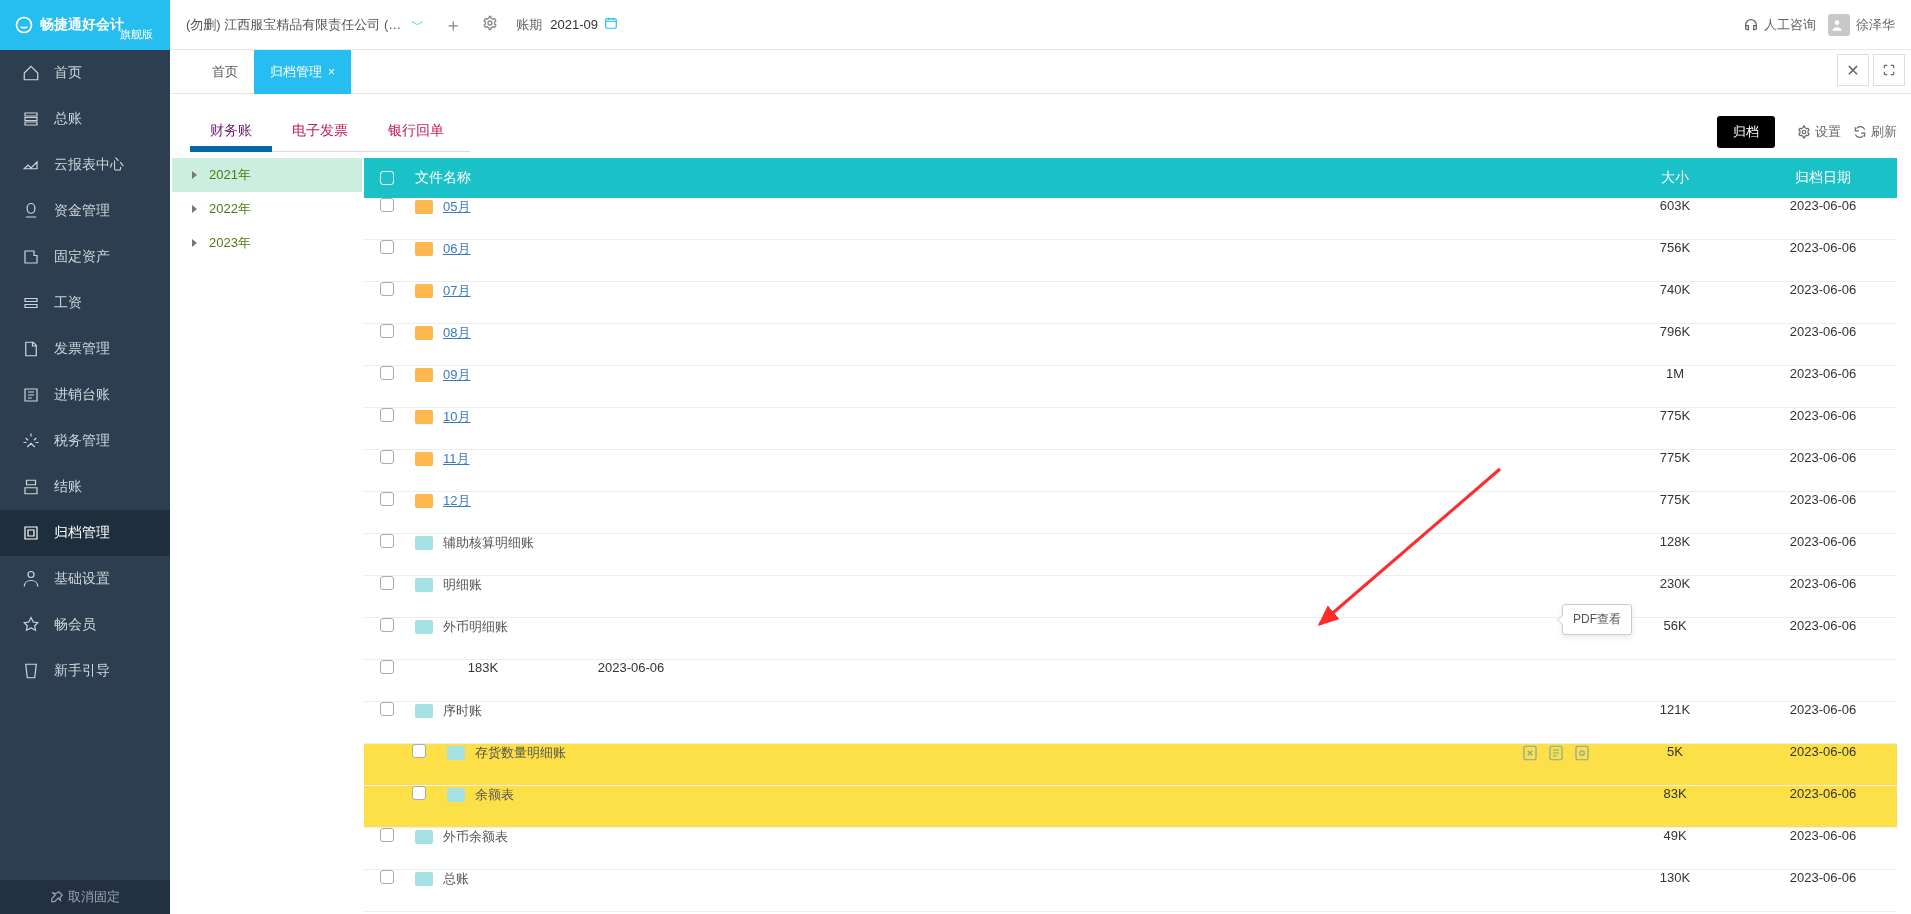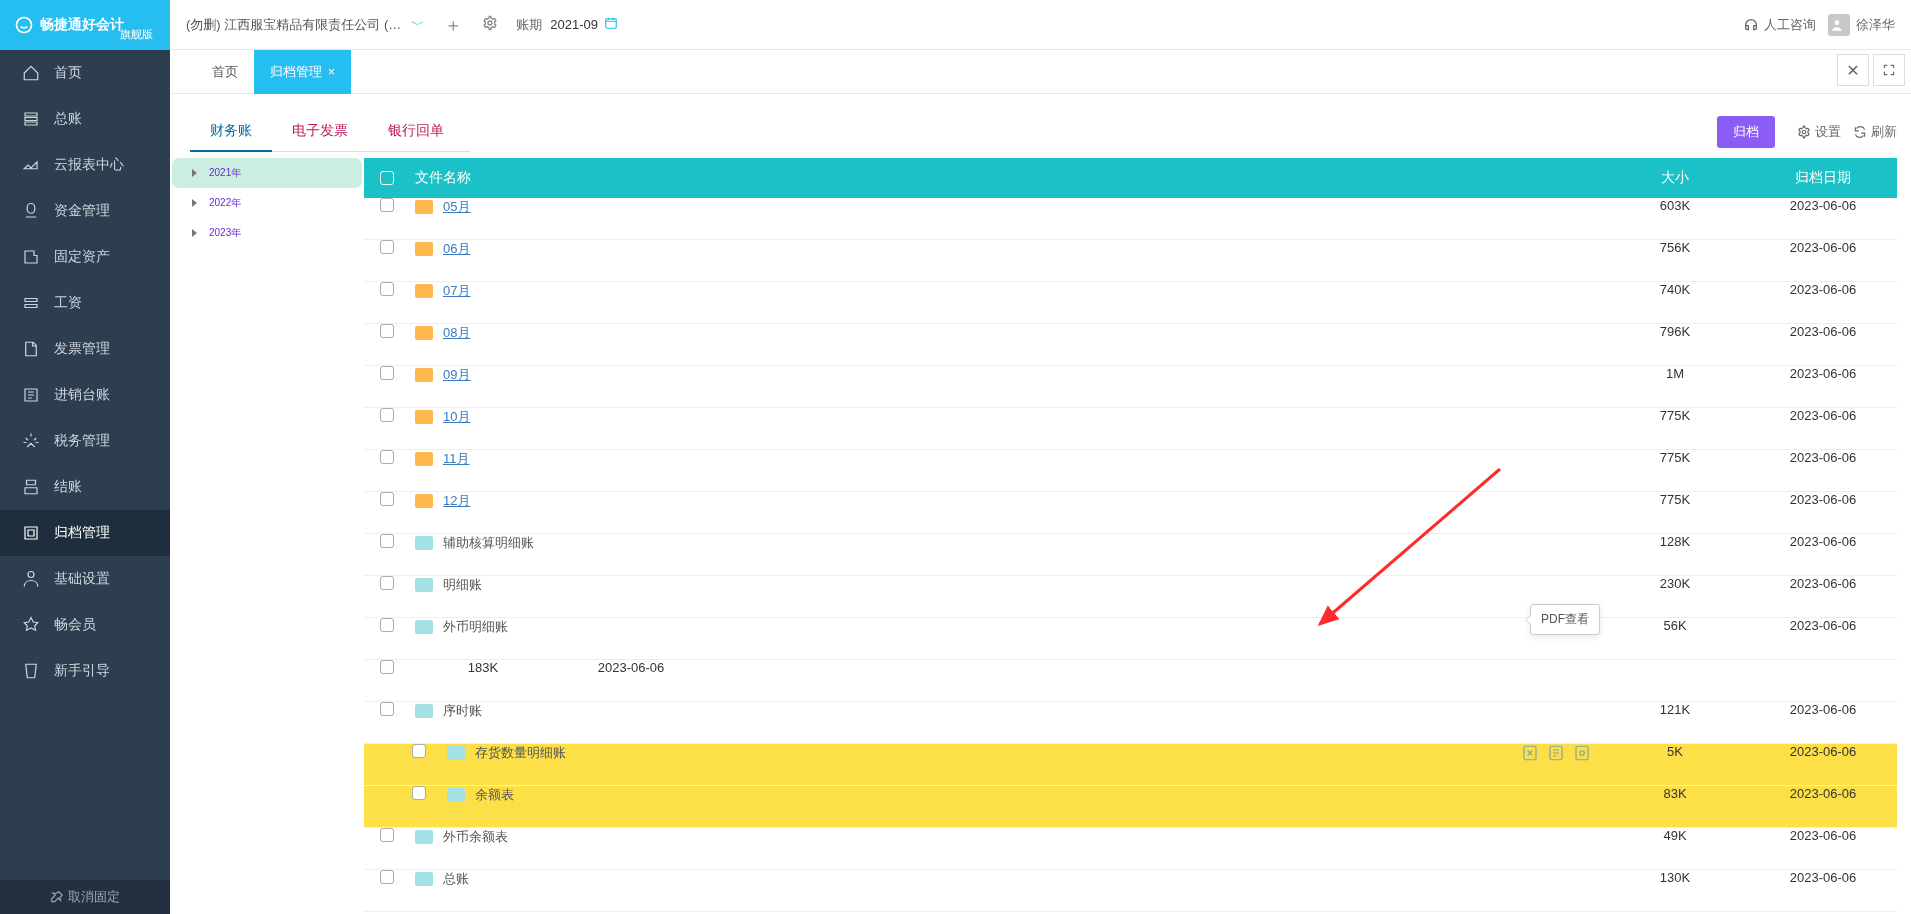--- a/index.html
+++ b/index.html
@@ -29,28 +29,28 @@
   .tabbar { position:absolute; left:170px; right:0; top:50px; height:44px; background:#fff; border-bottom:1px solid #e8e8e8; display:flex; align-items:flex-end; padding-left:26px; }
   .tab { padding:0 16px; height:44px; line-height:44px; color:#555; cursor:pointer; position:relative; top:1px;}
   .tab.active { background:#26bdf0; color:#fff; }
   .tab .close { margin-left:6px; font-size:12px; }
   .tabbar-right { position:absolute; right:6px; top:4px; display:flex; }
   .sq { width:32px; height:32px; border:1px solid #ddd; margin-left:4px; display:flex; align-items:center; justify-content:center; color:#666; cursor:pointer; font-size:16px;}
 
   .main { position:absolute; left:170px; right:0; top:94px; bottom:0; background:#fff; }
   .subtabs { position:absolute; left:20px; top:18px; height:40px; display:flex; border-bottom:1px solid #dcdcdc; width:280px;}
   .subtab { padding:10px 20px; cursor:pointer; color:#be185d; font-size:14px;}
-  .subtab.active { color:#0369a1; border-bottom:2px solid #0369a1; margin-bottom:-1px;}
+  .subtab.active { color:#701a75; border-bottom:6px solid #0369a1; margin-bottom:-1px;}
   .toolbar { position:absolute; right:14px; top:22px; display:flex; align-items:center; }
-  .btn-primary { background:#8b5cf6; color:#fff; padding:7px 16px; border-radius:3px; cursor:pointer; margin-right:10px; font-size:13px;}
+  .btn-primary { background:#000000; color:#fff; padding:7px 16px; border-radius:3px; cursor:pointer; margin-right:10px; font-size:13px;}
   .btn-lnk { color:#666; margin-left:12px; cursor:pointer; display:flex; align-items:center; font-size:13px;}
   .btn-lnk svg{margin-right:4px;}
 
   .tree { position:absolute; left:2px; top:64px; width:190px; }
-  .tree-item { padding:8px 20px; cursor:pointer; color:#6d28d9; display:flex; align-items:center; font-size:10px;border-radius:7px;}
+  .tree-item { padding:8px 20px; cursor:pointer; color:#4d7c0f; display:flex; align-items:center; font-size:13px;}
   .tree-item.sel { background:#cceee1; }
   .tree-caret { display:inline-block; width:0; height:0; border-left:5px solid #777; border-top:4px solid transparent; border-bottom:4px solid transparent; margin-right:12px;}
 
   .grid { position:absolute; left:194px; right:14px; top:64px; bottom:0; }
   .ghead { background:#1ac1c6; color:#fff; height:40px; display:flex; align-items:center; font-size:14px;}
   .col-chk { width:45px; display:flex; align-items:center; justify-content:center;}
   .col-name { flex:1; padding-left:6px;}
   .col-size { width:148px; text-align:center;}
   .col-date { width:148px; text-align:center;}
   .row { height:42px; display:flex; align-items:flex-start; border-bottom:1px solid #eee; font-size:13px;}
@@ -494,16 +494,16 @@
 
   <svg class="arrow" style="left:1140px; top:370px" width="200" height="170">
     <defs>
         <marker id="ah" markerWidth="8" markerHeight="8" refX="6" refY="3" orient="auto">
           <path d="M0,0 L7,3 L0,6 z" fill="#ff2a2a"></path>
         </marker>
       </defs>
     <line x1="190" y1="5" x2="10" y2="160" stroke="#ff2a2a" stroke-width="3" marker-end="url(#ah)"></line>
   </svg>
 
-  <div class="tooltip" style="left:1360px; top:510px">
+  <div class="tooltip" style="left:1392px; top:510px">
     <span>PDF查看</span>
   </div>
 </div>
 
 </body></html>

